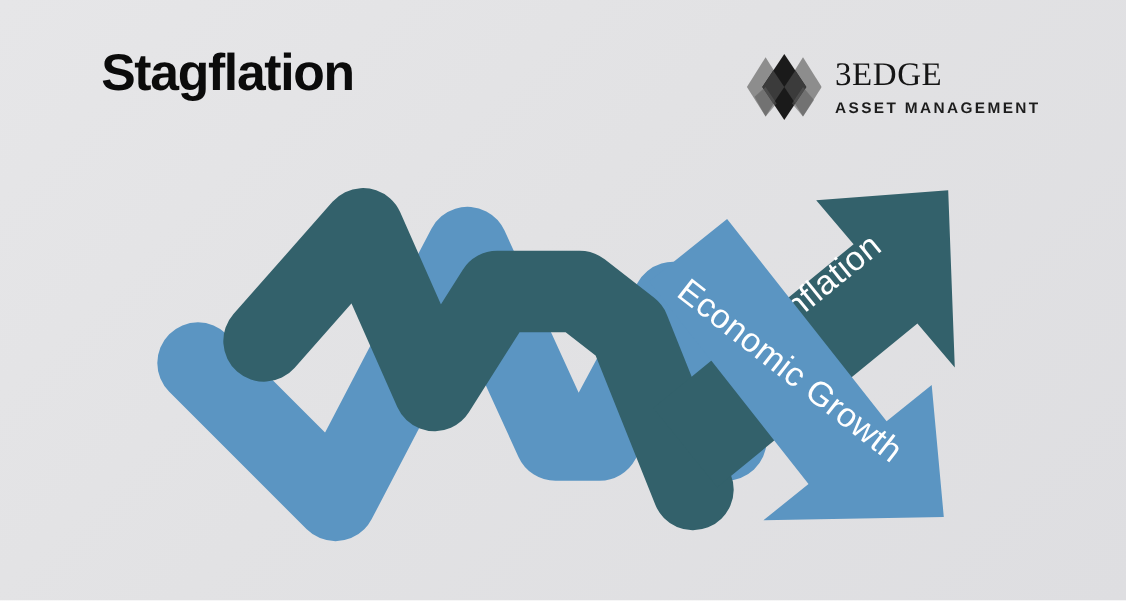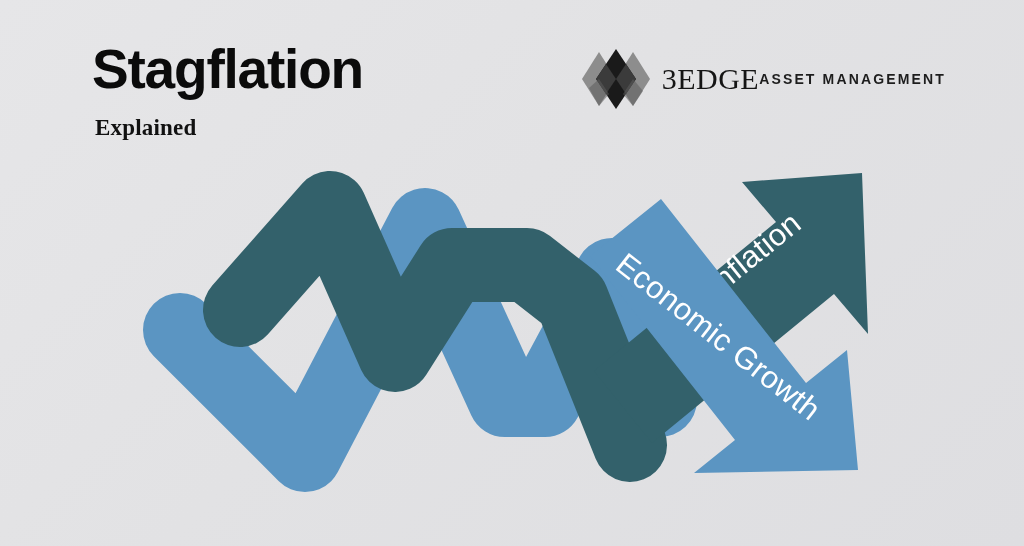--- a/index.html
+++ b/index.html
@@ -20,21 +20,21 @@
   
   #title-block {
     position: absolute;
     left: 92px;
     top: 42px;
     z-index: 6;
   }
   #page-title {
     font-family: "Liberation Sans", sans-serif;
     font-weight: bold;
-    font-size: 55px;
+    font-size: 47px;
     line-height: 1.0;
     letter-spacing: -1.2px;
     color: #0b0b0b;
     margin: 0;
     white-space: nowrap;
   }
   #page-subtitle {
     font-family: "Liberation Serif", serif;
     font-weight: bold;
     font-size: 23px;
@@ -54,20 +54,21 @@
     z-index: 6;
   }
   #logo-mark {
     width: 68px;
     height: 62px;
     flex: 0 0 auto;
   }
   #logo-wordmark {
     margin-left: 12px;
     display: flex;
+    flex-direction: column;
     justify-content: center;
   }
   #logo-name {
     font-family: "Liberation Serif", serif;
     font-size: 30px;
     line-height: 1;
     letter-spacing: 0.5px;
     color: #151515;
     white-space: nowrap;
   }
@@ -97,21 +98,20 @@
     letter-spacing: 0.3px;
   }
 </style>
 </head>
 <body>
 
 <div id="canvas">
 
   <div id="title-block">
     <h1 id="page-title">Stagflation</h1>
-    <div id="page-subtitle">Explained</div>
   </div>
 
   <div id="brand-logo">
     <svg id="logo-mark" viewBox="0 0 68 62">
       <g>
         <polygon points="17,4 34,31 17,58 0,31" fill="#8d8d8d"></polygon>
         <polygon points="51,4 68,31 51,58 34,31" fill="#8d8d8d"></polygon>
         <polygon points="34,1 54,31 34,61 14,31" fill="#1a1a1a"></polygon>
         <polygon points="17,4 27,20 17,37 7,20" fill="#6e6e6e" opacity="0"></polygon>
         <polygon points="24,16 34,31 24,46 14,31" fill="#3b3b3b"></polygon>

